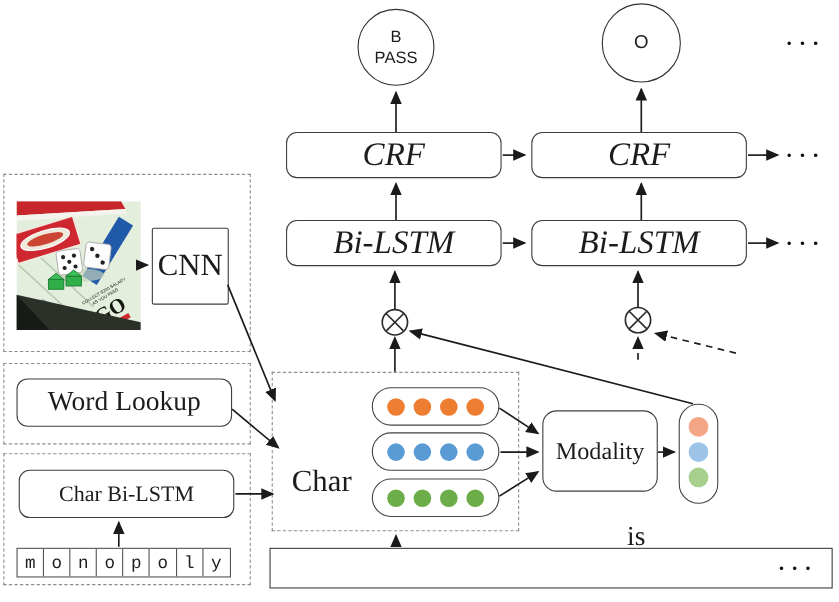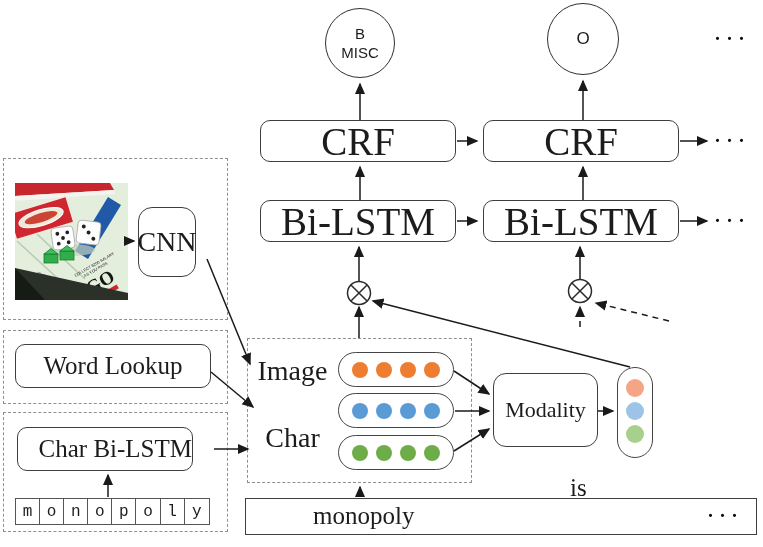--- a/index.html
+++ b/index.html
@@ -6,21 +6,21 @@
   #canvas{position:relative;width:763px;height:547px;background:#fff;overflow:hidden;
           font-family:"Liberation Serif",serif;color:#1c1c1c;}
   .abs{position:absolute;}
   .rbox{position:absolute;border:1.6px solid #3e3e3e;border-radius:10px;background:#fff;
         display:flex;align-items:center;justify-content:center;box-sizing:border-box;z-index:2;}
   .circle{position:absolute;border:1.6px solid #303030;border-radius:50%;background:#fff;
           display:flex;flex-direction:column;align-items:center;justify-content:center;
           box-sizing:border-box;z-index:2;font-family:"Liberation Sans",sans-serif;}
   .dashedbox{position:absolute;border:1.4px dashed #8f8f8f;box-sizing:border-box;z-index:1;background:transparent;}
   .ellipsis{position:absolute;font-size:27px;letter-spacing:3px;color:#111;z-index:2;font-family:"Liberation Serif",serif;}
-  .biglabel{font-size:39px;}
+  .biglabel{font-size:30px;font-style:italic;}
   .pill{position:absolute;border:1.4px solid #444;border-radius:18px;background:#fff;
         display:flex;align-items:center;justify-content:center;gap:8px;box-sizing:border-box;z-index:2;}
   .dot{width:16px;height:16px;border-radius:50%;}
   .vpill{position:absolute;border:1.4px solid #444;border-radius:18px;background:#fff;
          display:flex;flex-direction:column;align-items:center;gap:5px;padding-top:11px;box-sizing:border-box;z-index:2;}
   .vdot{width:18px;height:18px;border-radius:50%;}
   .feat-label{position:absolute;font-size:28px;z-index:2;width:85px;text-align:center;}
   .charcells{position:absolute;display:flex;z-index:2;border:1.5px solid #555;background:#fff;box-sizing:border-box;}
   .charcell{width:24.1px;height:25px;border-right:1.2px solid #555;display:flex;align-items:center;justify-content:center;
             font-family:"Liberation Mono","DejaVu Sans Mono",monospace;font-size:16px;box-sizing:border-box;}
@@ -29,21 +29,21 @@
   .sentencebox{position:absolute;border:1.6px solid #3e3e3e;background:#fff;z-index:2;box-sizing:border-box;}
   .sent-word{position:absolute;font-size:25px;z-index:2;}
 </style>
 </head>
 <body>
 
 <div id="canvas">
 
   <div class="circle" style="left:325px;top:8px;width:70px;height:70px;font-size:15px;line-height:1.3;">
     <span>B</span>
-    <span>MISC</span>
+    <span>PASS</span>
   </div>
   <div class="circle" style="left:547px;top:3px;width:72px;height:72px;font-size:17px;">
     <span>O</span>
   </div>
   <div class="ellipsis" style="left:713px;top:24px;">···</div>
 
   <div class="rbox biglabel" style="left:260px;top:120px;width:196px;height:42px;">
     <span>CRF</span>
   </div>
   <div class="rbox biglabel" style="left:483px;top:120px;width:196px;height:42px;">
@@ -104,47 +104,46 @@
       <text x="66" y="107" font-size="19" font-weight="bold" font-family="Liberation Serif, serif" fill="#15150f">GO</text>
       <g>
         <rect x="62" y="111" width="32" height="4.5" fill="#cf2730"></rect>
         <polygon points="62,108 62,119 51,113.5" fill="#cf2730"></polygon>
       </g>
     </g>
     <polygon points="0,85 113,110 113,117 0,117" fill="#2b3029"></polygon>
     <polygon points="0,85 0,117 30,117" fill="#171b16"></polygon>
   </svg>
 
-  <div class="rbox" style="left:138px;top:207px;width:58px;height:70px;border-radius:14px;font-size:28px;">
+  <div class="rbox" style="left:138px;top:207px;width:70px;height:70px;border-radius:2px;font-size:28px;">
     <span>CNN</span>
   </div>
 
   <div class="dashedbox" style="left:3px;top:330px;width:225px;height:74px;"></div>
   <div class="rbox" style="left:15px;top:344px;width:196px;height:44px;font-size:25px;">
     <span>Word Lookup</span>
   </div>
 
   <div class="dashedbox" style="left:3px;top:412px;width:225px;height:120px;"></div>
-  <div class="rbox" style="left:17px;top:427px;width:176px;height:44px;font-size:25px;justify-content:flex-end;">
+  <div class="rbox" style="left:17px;top:427px;width:196px;height:44px;font-size:20px;">
     <span>Char Bi-LSTM</span>
   </div>
   <div class="charcells" style="left:15px;top:498px;">
     <span class="charcell">m</span>
     <span class="charcell">o</span>
     <span class="charcell">n</span>
     <span class="charcell">o</span>
     <span class="charcell">p</span>
     <span class="charcell">o</span>
     <span class="charcell">l</span>
     <span class="charcell">y</span>
   </div>
 
   <div class="dashedbox" style="left:247px;top:338px;width:225px;height:145px;"></div>
 
-  <div class="feat-label" style="left:250px;top:355px;">Image</div>
   <div class="pill" style="left:338px;top:352px;width:116px;height:35px;">
     <span class="dot" style="background-color: rgb(237, 125, 49);"></span>
     <span class="dot" style="background-color: rgb(237, 125, 49);"></span>
     <span class="dot" style="background-color: rgb(237, 125, 49);"></span>
     <span class="dot" style="background-color: rgb(237, 125, 49);"></span>
   </div>
 
   <div class="pill" style="left:338px;top:393px;width:116px;height:35px;">
     <span class="dot" style="background-color: rgb(91, 155, 213);"></span>
     <span class="dot" style="background-color: rgb(91, 155, 213);"></span>
@@ -165,21 +164,20 @@
     <span>Modality</span>
   </div>
 
   <div class="vpill" style="left:617px;top:367px;width:36px;height:91px;">
     <span class="vdot" style="background-color: rgb(244, 165, 133);"></span>
     <span class="vdot" style="background-color: rgb(157, 195, 230);"></span>
     <span class="vdot" style="background-color: rgb(168, 208, 141);"></span>
   </div>
 
   <div class="sentencebox" style="left:245px;top:498px;width:512px;height:37px;"></div>
-  <div class="sent-word" style="left:313px;top:502px;">monopoly</div>
   <div class="sent-word" style="left:570px;top:474px;">is</div>
   <div class="ellipsis" style="left:706px;top:501px;">···</div>
 
   <svg id="overlay" viewBox="0 0 763 547">
     <defs>
       <marker id="ah" viewBox="0 0 10 10" refX="8.2" refY="5" markerWidth="8.5" markerHeight="8.5" orient="auto-start-reverse">
         <path d="M0,0.9 L9.4,5 L0,9.1 z" fill="#1a1a1a"></path>
       </marker>
     </defs>
     <g stroke="#1a1a1a" stroke-width="1.5" fill="none">

